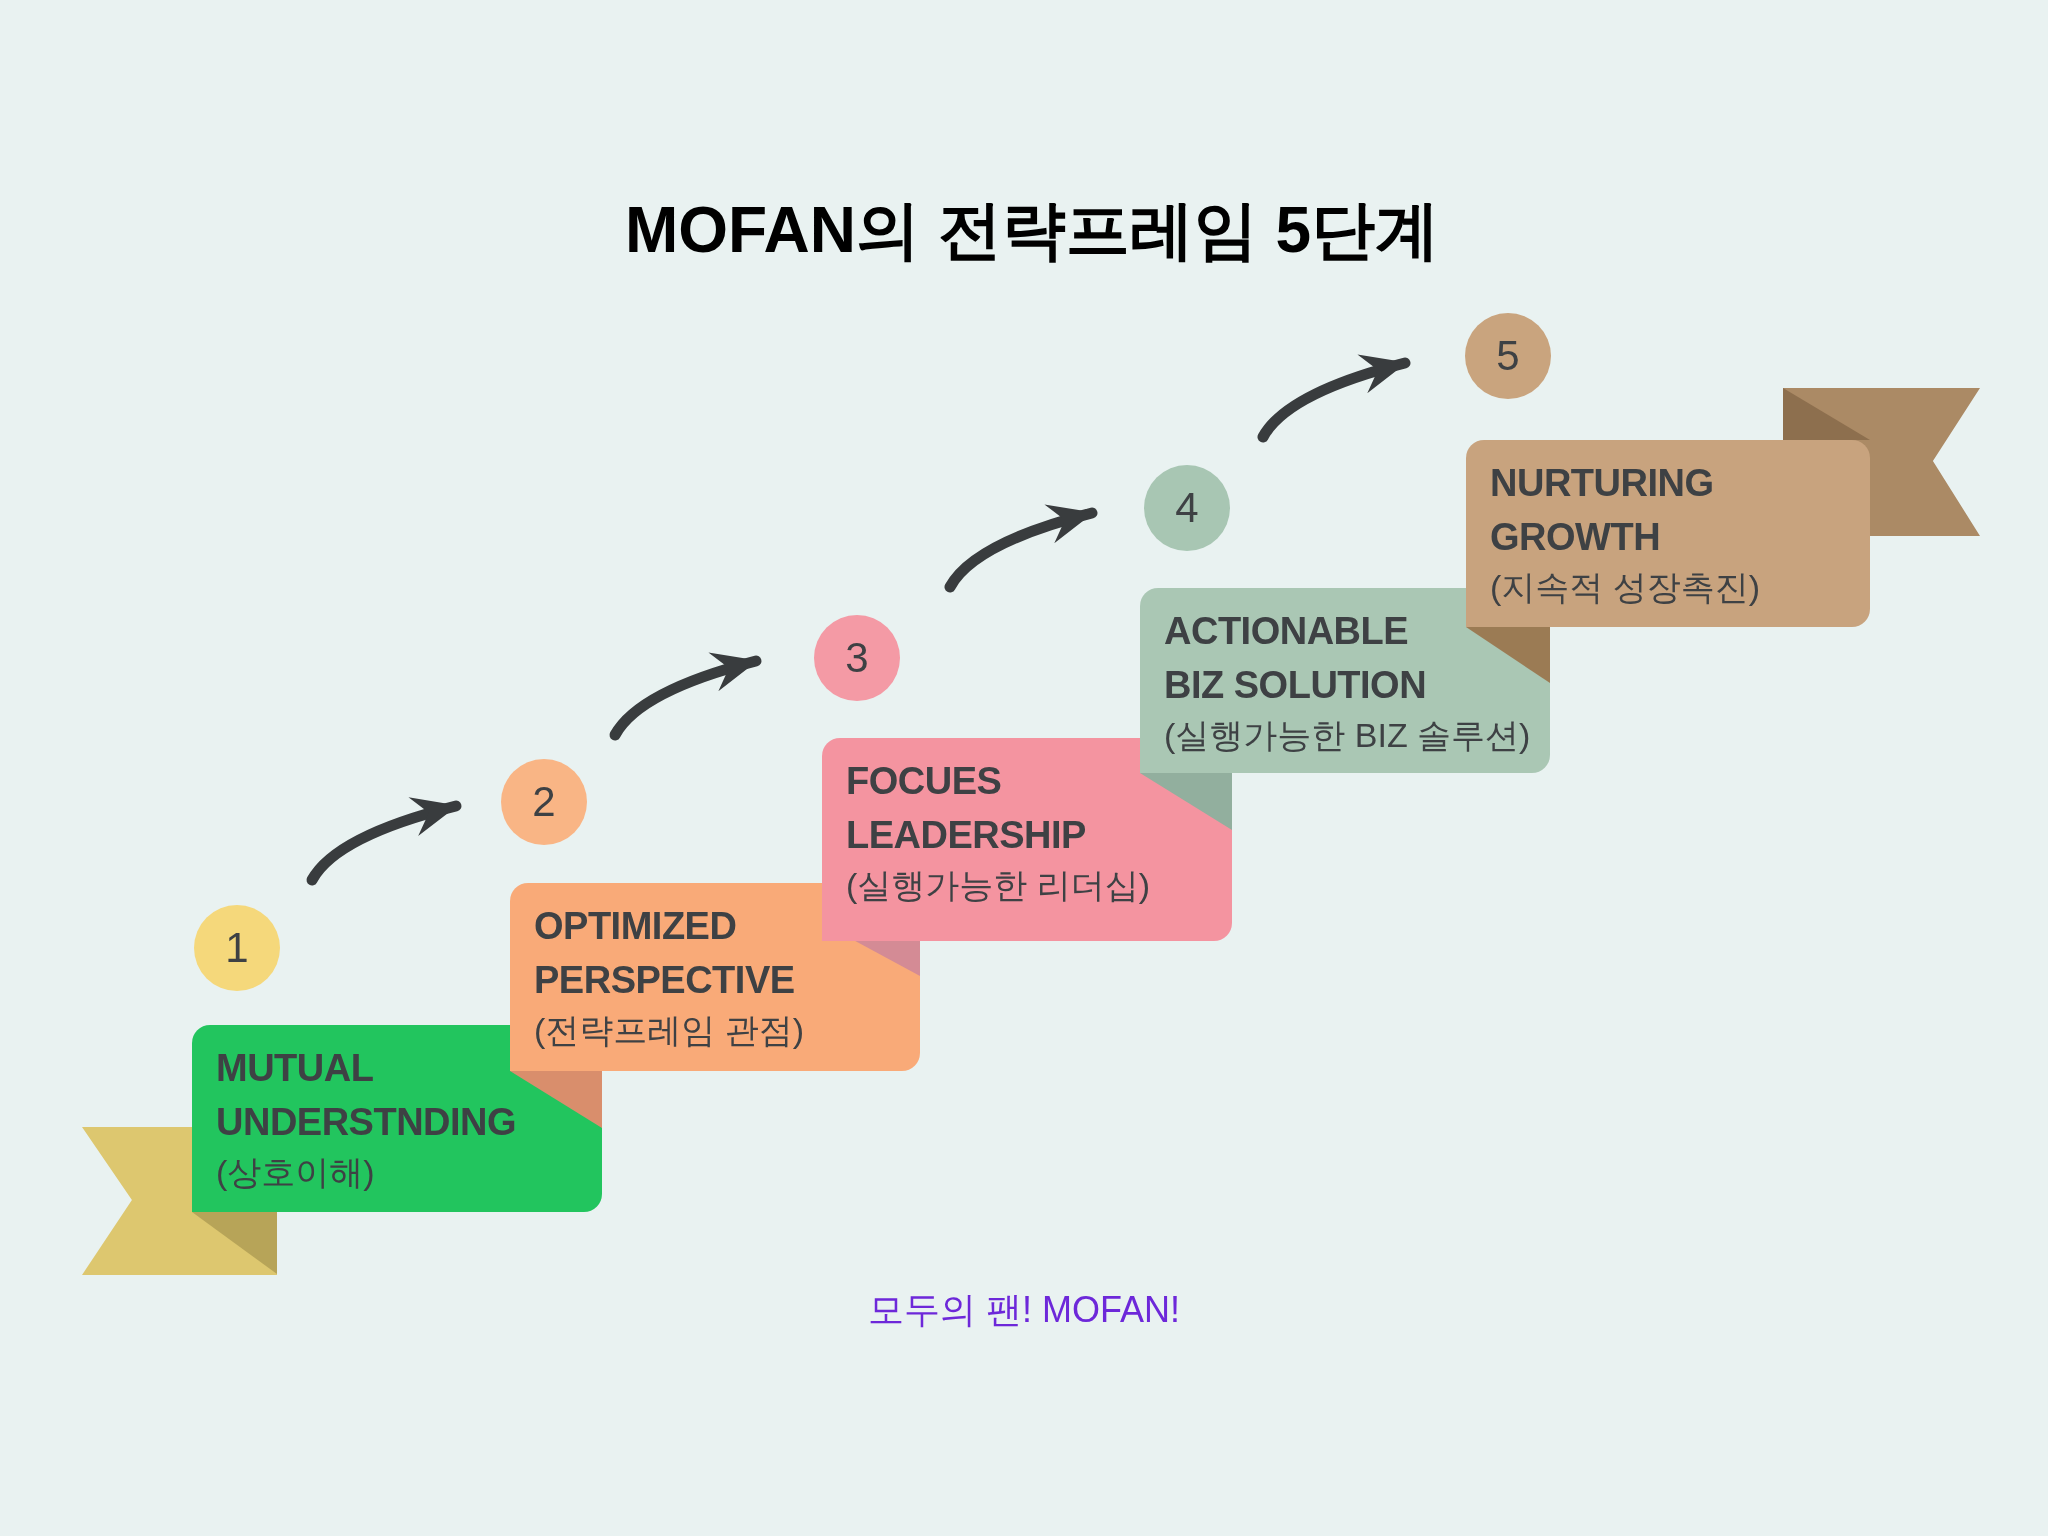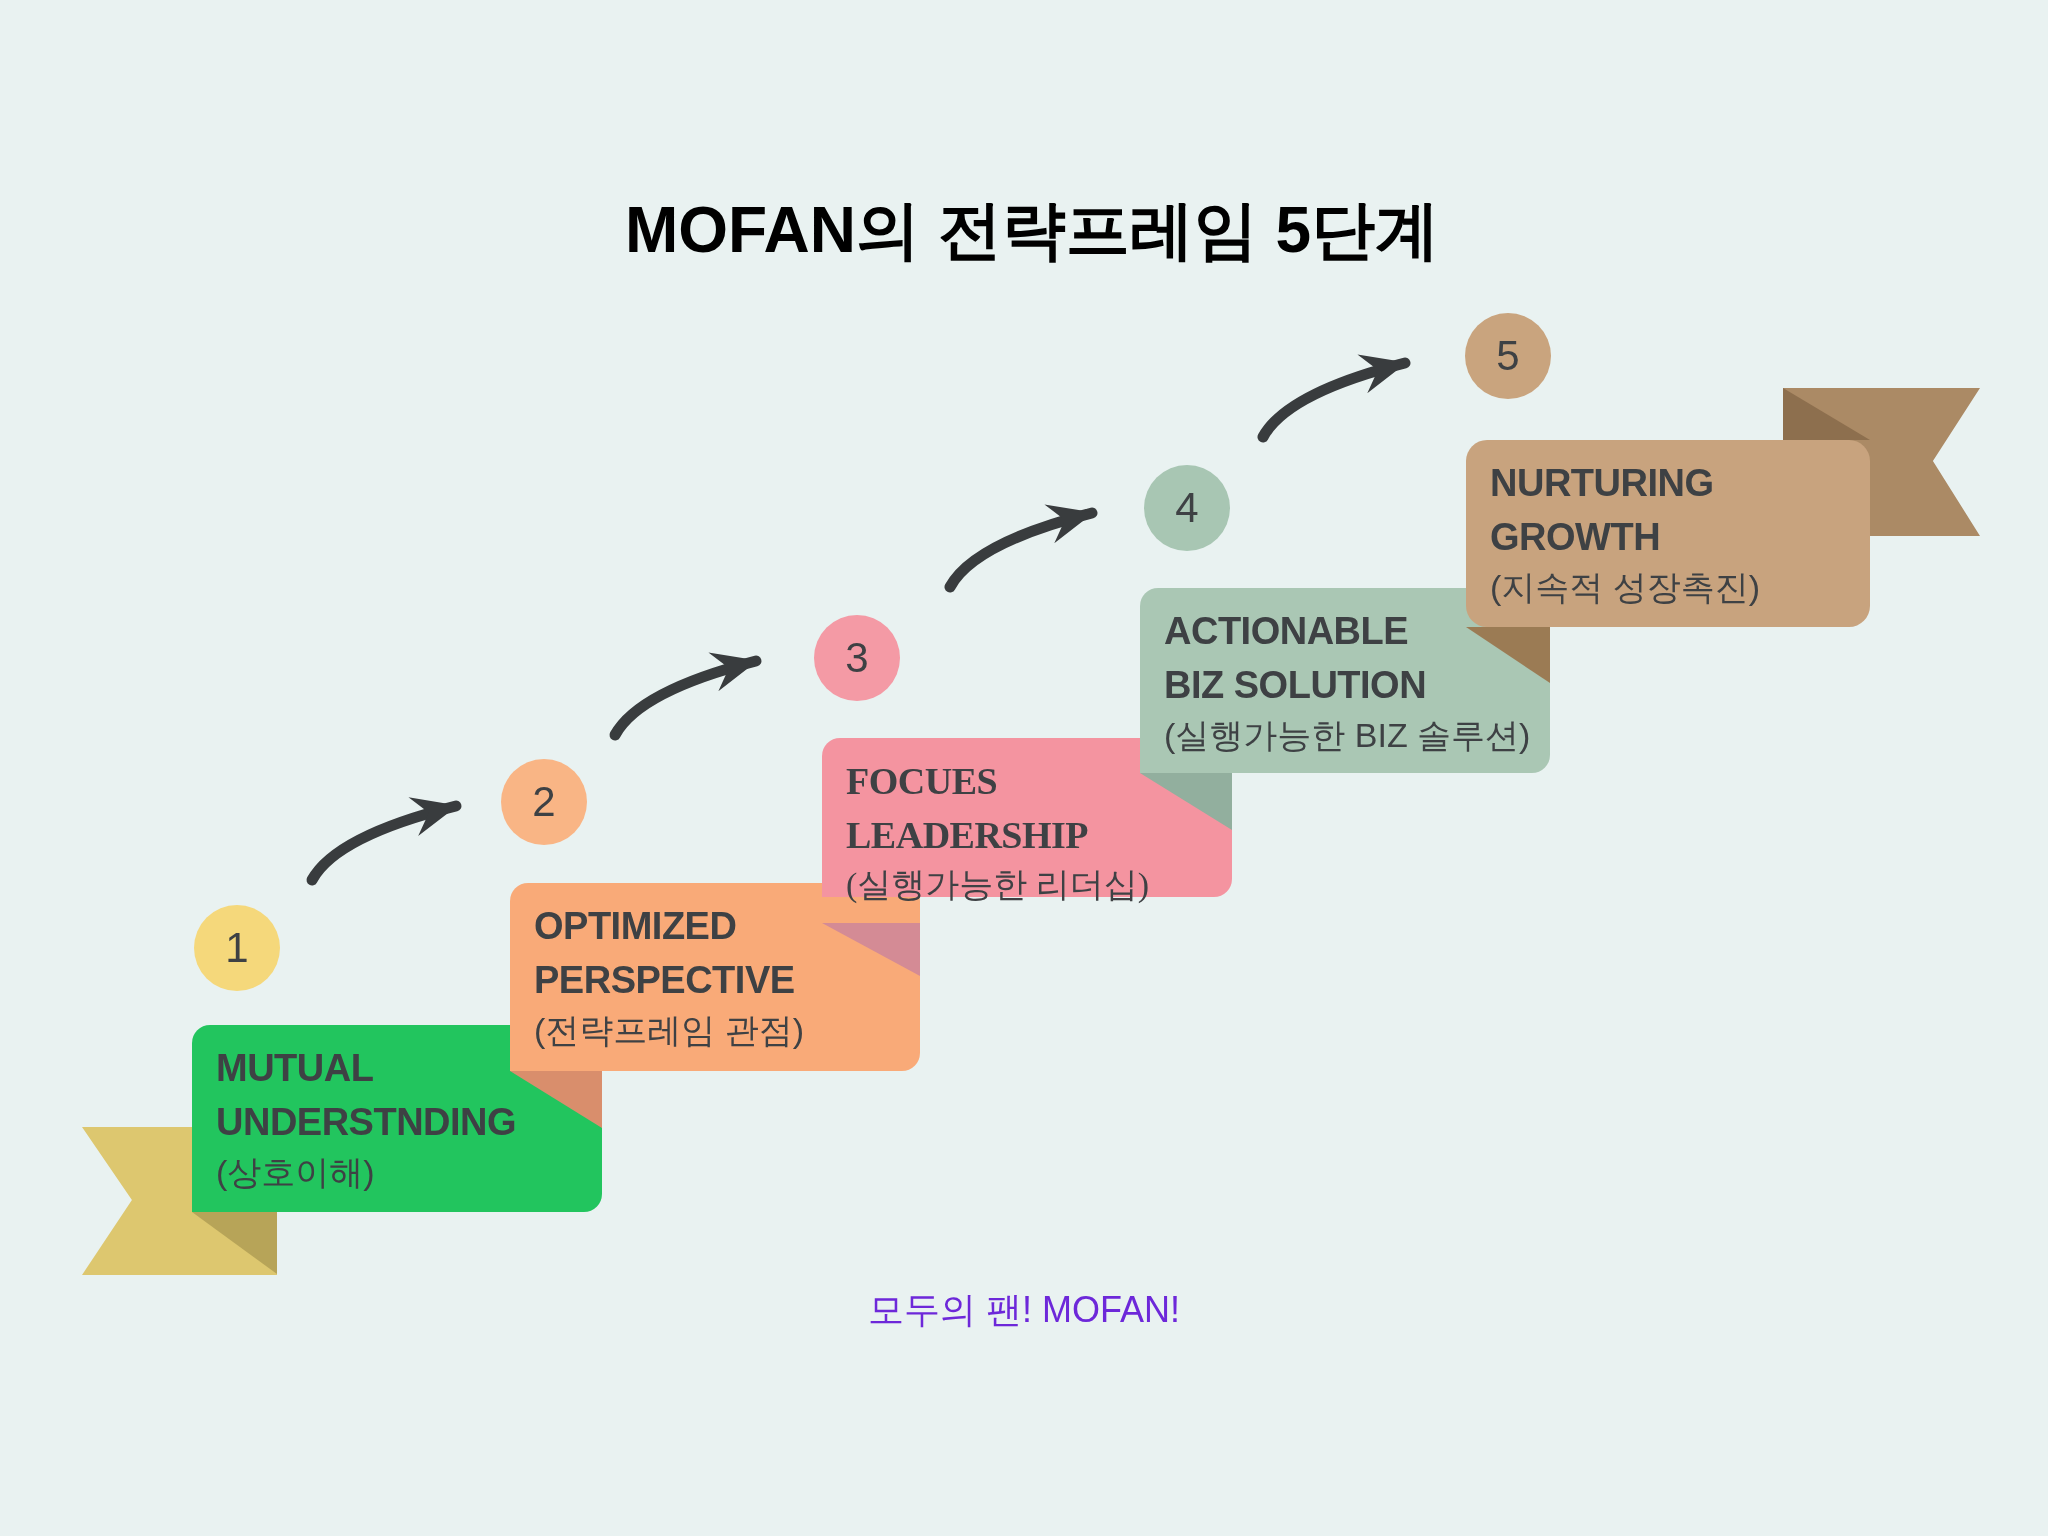--- a/index.html
+++ b/index.html
@@ -17,23 +17,23 @@
     text-align:center;font-size:36px;line-height:48px;font-weight:400;
   }
   .block{
     position:absolute;border-radius:18px 18px 18px 0;
     padding:16px 0 0 24px;box-sizing:border-box;
   }
   .bt{font-size:38px;line-height:54px;font-weight:bold;letter-spacing:-0.5px;}
   .bs{font-size:34px;line-height:46px;font-weight:400;}
   .b1{left:192px;top:1025px;width:410px;height:187px;}
   .b2{left:510px;top:883px;width:410px;height:188px;}
-  .b3{left:822px;top:738px;width:410px;height:159px;font-family:Liberation Serif, serif;}
+  .b3{left:822px;top:738px;width:410px;height:203px;}
   .b4{left:1140px;top:588px;width:410px;height:185px;}
-  .b5{left:1466px;top:440px;width:404px;height:187px;border-radius:21px;}
+  .b5{left:1466px;top:440px;width:404px;height:187px;}
   .fold{position:absolute;}
   .fold-tr{clip-path:polygon(0 0,100% 0,100% 100%);}      
   .fold-bl{clip-path:polygon(0 0,100% 100%,0 100%);}      
   .fold-l {left:192px;top:1212px;width:85px;height:62px;}
   .fold-2 {left:510px;top:1071px;width:92px;height:57px;}
   .fold-3 {left:822px;top:923px;width:98px;height:53px;}
   .fold-4 {left:1140px;top:773px;width:92px;height:57px;}
   .fold-5 {left:1466px;top:627px;width:84px;height:56px;}
   .fold-r {left:1783px;top:388px;width:87px;height:52px;}
   .tail-left{

